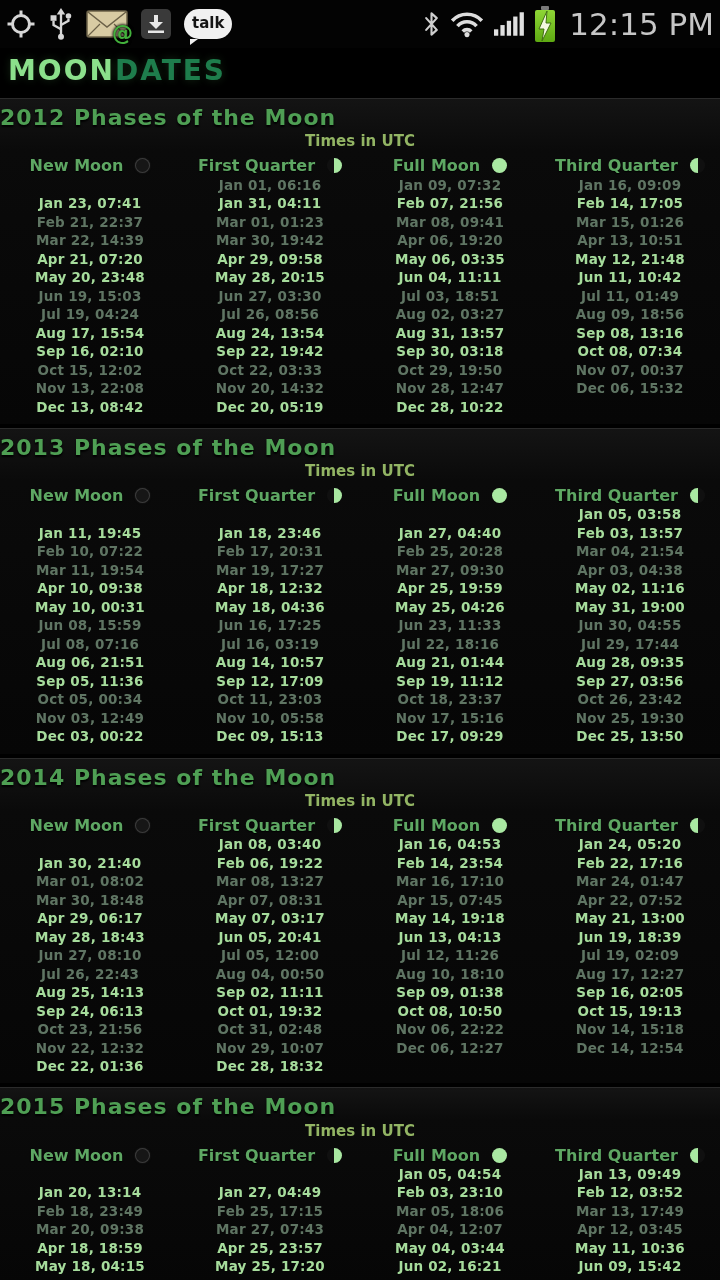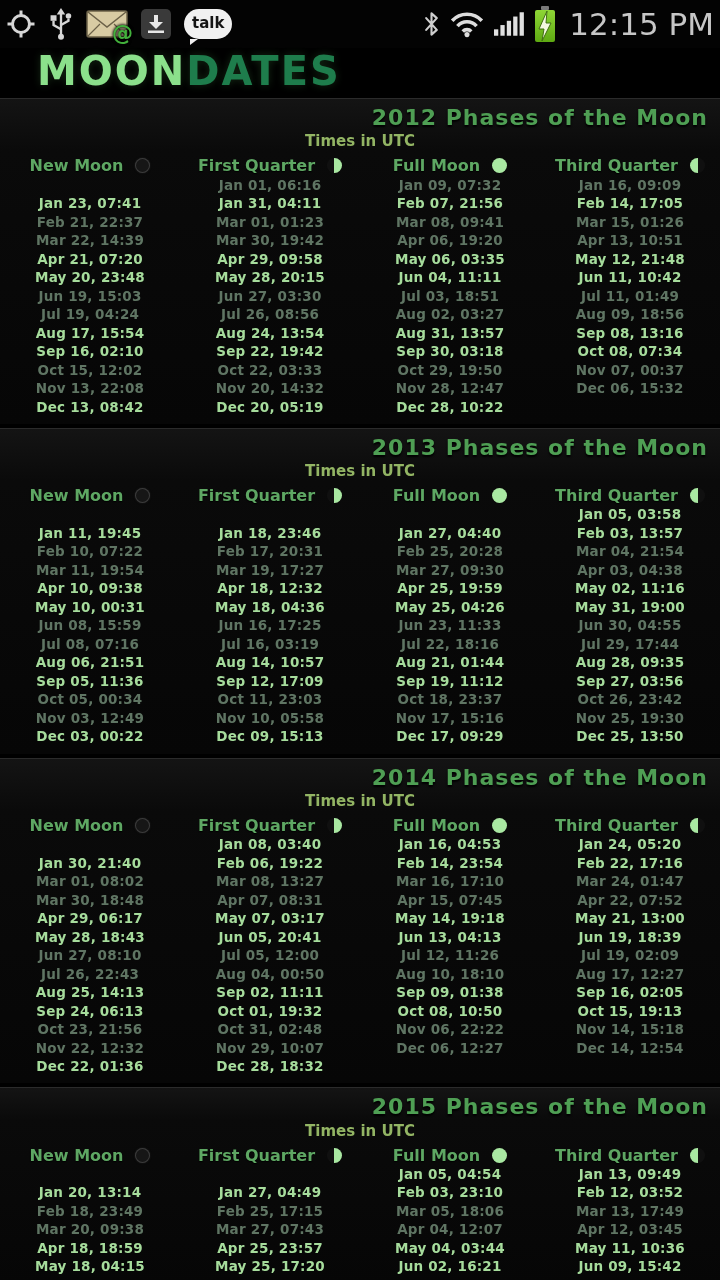--- a/index.html
+++ b/index.html
@@ -45,33 +45,33 @@
     background: linear-gradient(180deg, #8ed636 0%, #5ea912 100%);
     border-radius: 2px;
   }
   .battery::before {
     content: ""; position: absolute; top: -4px; left: 6px;
     width: 8px; height: 4px; background: #7a7a7a; border-radius: 1px;
   }
 
   
   .app-bar { height: 46px; display: flex; align-items: center; padding-left: 8px; background: #000; }
-  .app-title { font-size: 40px; font-weight: bold; letter-spacing: 2px; line-height: 1; text-shadow: 0 0 8px rgba(110,230,110,0.18); margin-left: 29px; }
+  .app-title { font-size: 28px; font-weight: bold; letter-spacing: 2px; line-height: 1; text-shadow: 0 0 8px rgba(110,230,110,0.18); }
   .t-moon  { color: var(--title-moon,  #8be08b); }
   .t-dates { color: var(--title-dates, #1e7d4c); }
 
   
   .content { height: 1186px; overflow: hidden; }
   .year-section {
     margin-top: 4px; padding: 4px 0 8px;
     background: linear-gradient(180deg, #141414 0%, #0a0a0a 16%, #060606 100%);
     border-top: 1px solid #2b2b2b;
   }
   .year-title {
-    margin: 2px 12px 0; text-align: right; font-size: 22px; line-height: 1.15;
+    margin: 2px 0 0; text-align: left; font-size: 22px; line-height: 1.15;
     color: var(--section-title, #4f9f54); letter-spacing: 1px; font-weight: bold;
     text-shadow: 0 2px 2px #000;
   }
   .year-subtitle {
     text-align: center; font-size: 15px; line-height: 1.2; font-weight: bold;
     color: var(--subtitle, #93b564); margin-top: 2px;
   }
   .col-headers { display: grid; grid-template-columns: repeat(4, 1fr); margin-top: 6px; }
   .col-header {
     display: flex; align-items: center; justify-content: center; gap: 12px;

